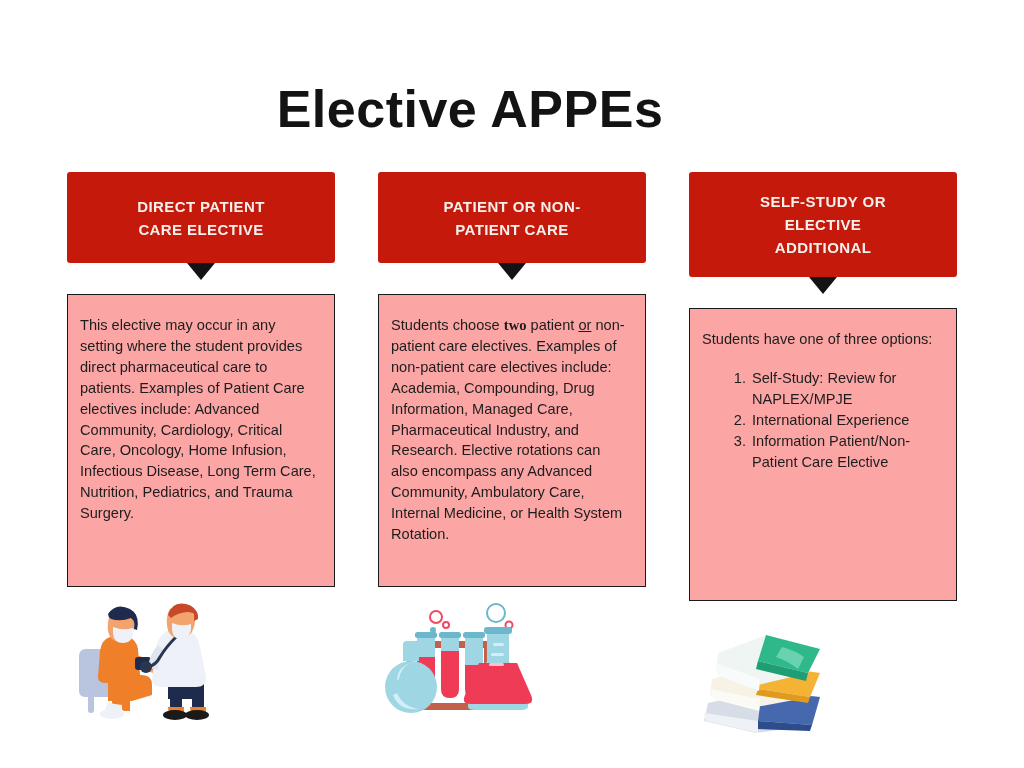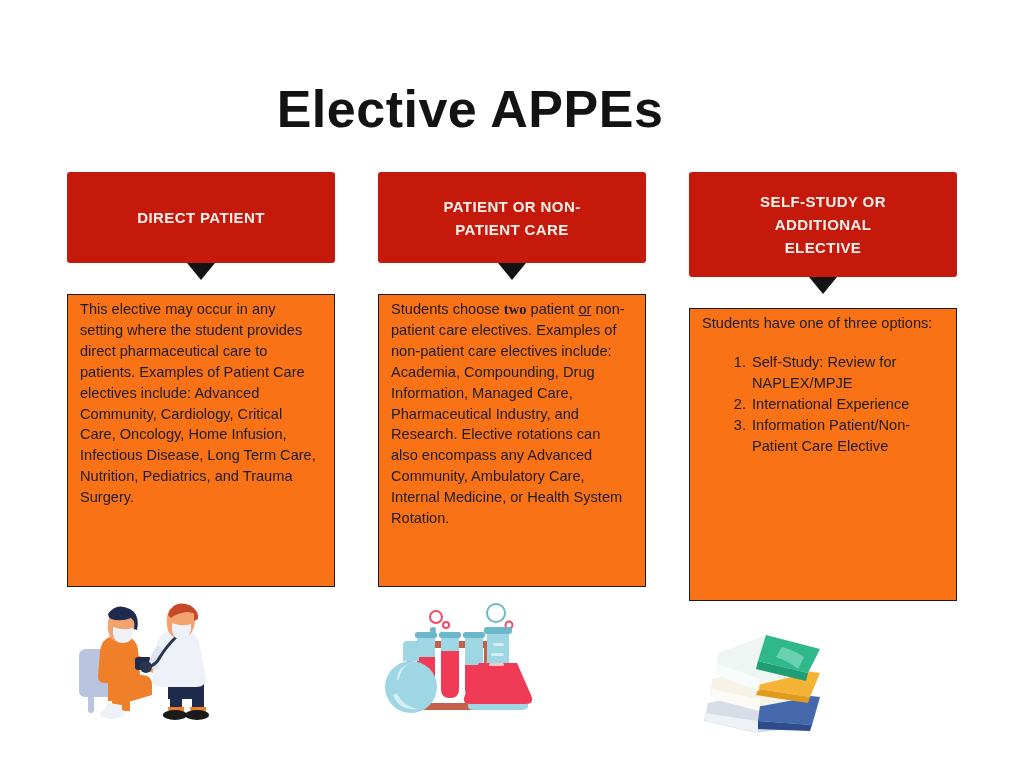--- a/index.html
+++ b/index.html
@@ -82,23 +82,23 @@
     border-right: 14px solid transparent;
     border-top: 17px solid #131313;
     margin-top: 0px;
   }
 
   .content-box {
     margin-top: 14px;
     width: 100%;
     box-sizing: border-box;
     border: 1.5px solid #1a1a1a;
-    background: #f97316;
+    background: #fca5a5;
     height: 293px;
-    padding: 4px 14px 10px 12px;
+    padding: 20px 14px 10px 12px;
     font-size: 14.6px;
     line-height: 20.9px;
     color: #1d1d1d;
     text-align: left;
     overflow: hidden;
   }
 
   .content-box p {
     margin: 0;
   }
@@ -130,20 +130,21 @@
 
 <div id="page-title">Elective APPEs</div>
 
 <div class="columns">
 
   <div class="column">
     <div class="header-wrap">
       <div class="header-box">
         <div class="hb-inner">
           <div>DIRECT PATIENT</div>
+          <div>CARE ELECTIVE</div>
         </div>
       </div>
       <div class="pointer"></div>
     </div>
     <div class="content-box">
       <p>This elective may occur in any setting where the student provides direct pharmaceutical care to patients. Examples of Patient Care electives include: Advanced Community, Cardiology, Critical Care, Oncology, Home Infusion, Infectious Disease, Long Term Care, Nutrition, Pediatrics, and Trauma Surgery.</p>
     </div>
     <div class="illustration">
       <svg width="150" height="118" viewBox="0 0 150 118" xmlns="http://www.w3.org/2000/svg">
 
@@ -240,22 +241,22 @@
         <rect x="106" y="60" width="15" height="3" rx="1.5" fill="#ffffff" opacity="0.7"></rect>
       </svg>
     </div>
   </div>
 
   <div class="column">
     <div class="header-wrap">
       <div class="header-box">
         <div class="hb-inner">
           <div>SELF-STUDY OR</div>
+          <div>ELECTIVE</div>
           <div>ADDITIONAL</div>
-          <div>ELECTIVE</div>
         </div>
       </div>
       <div class="pointer"></div>
     </div>
     <div class="content-box">
       <p>Students have one of three options:</p>
       <ol class="numlist" id="col3-list">
           <li>Self-Study: Review for NAPLEX/MPJE</li>
           <li>International Experience</li>
           <li>Information Patient/Non-Patient Care Elective</li>

